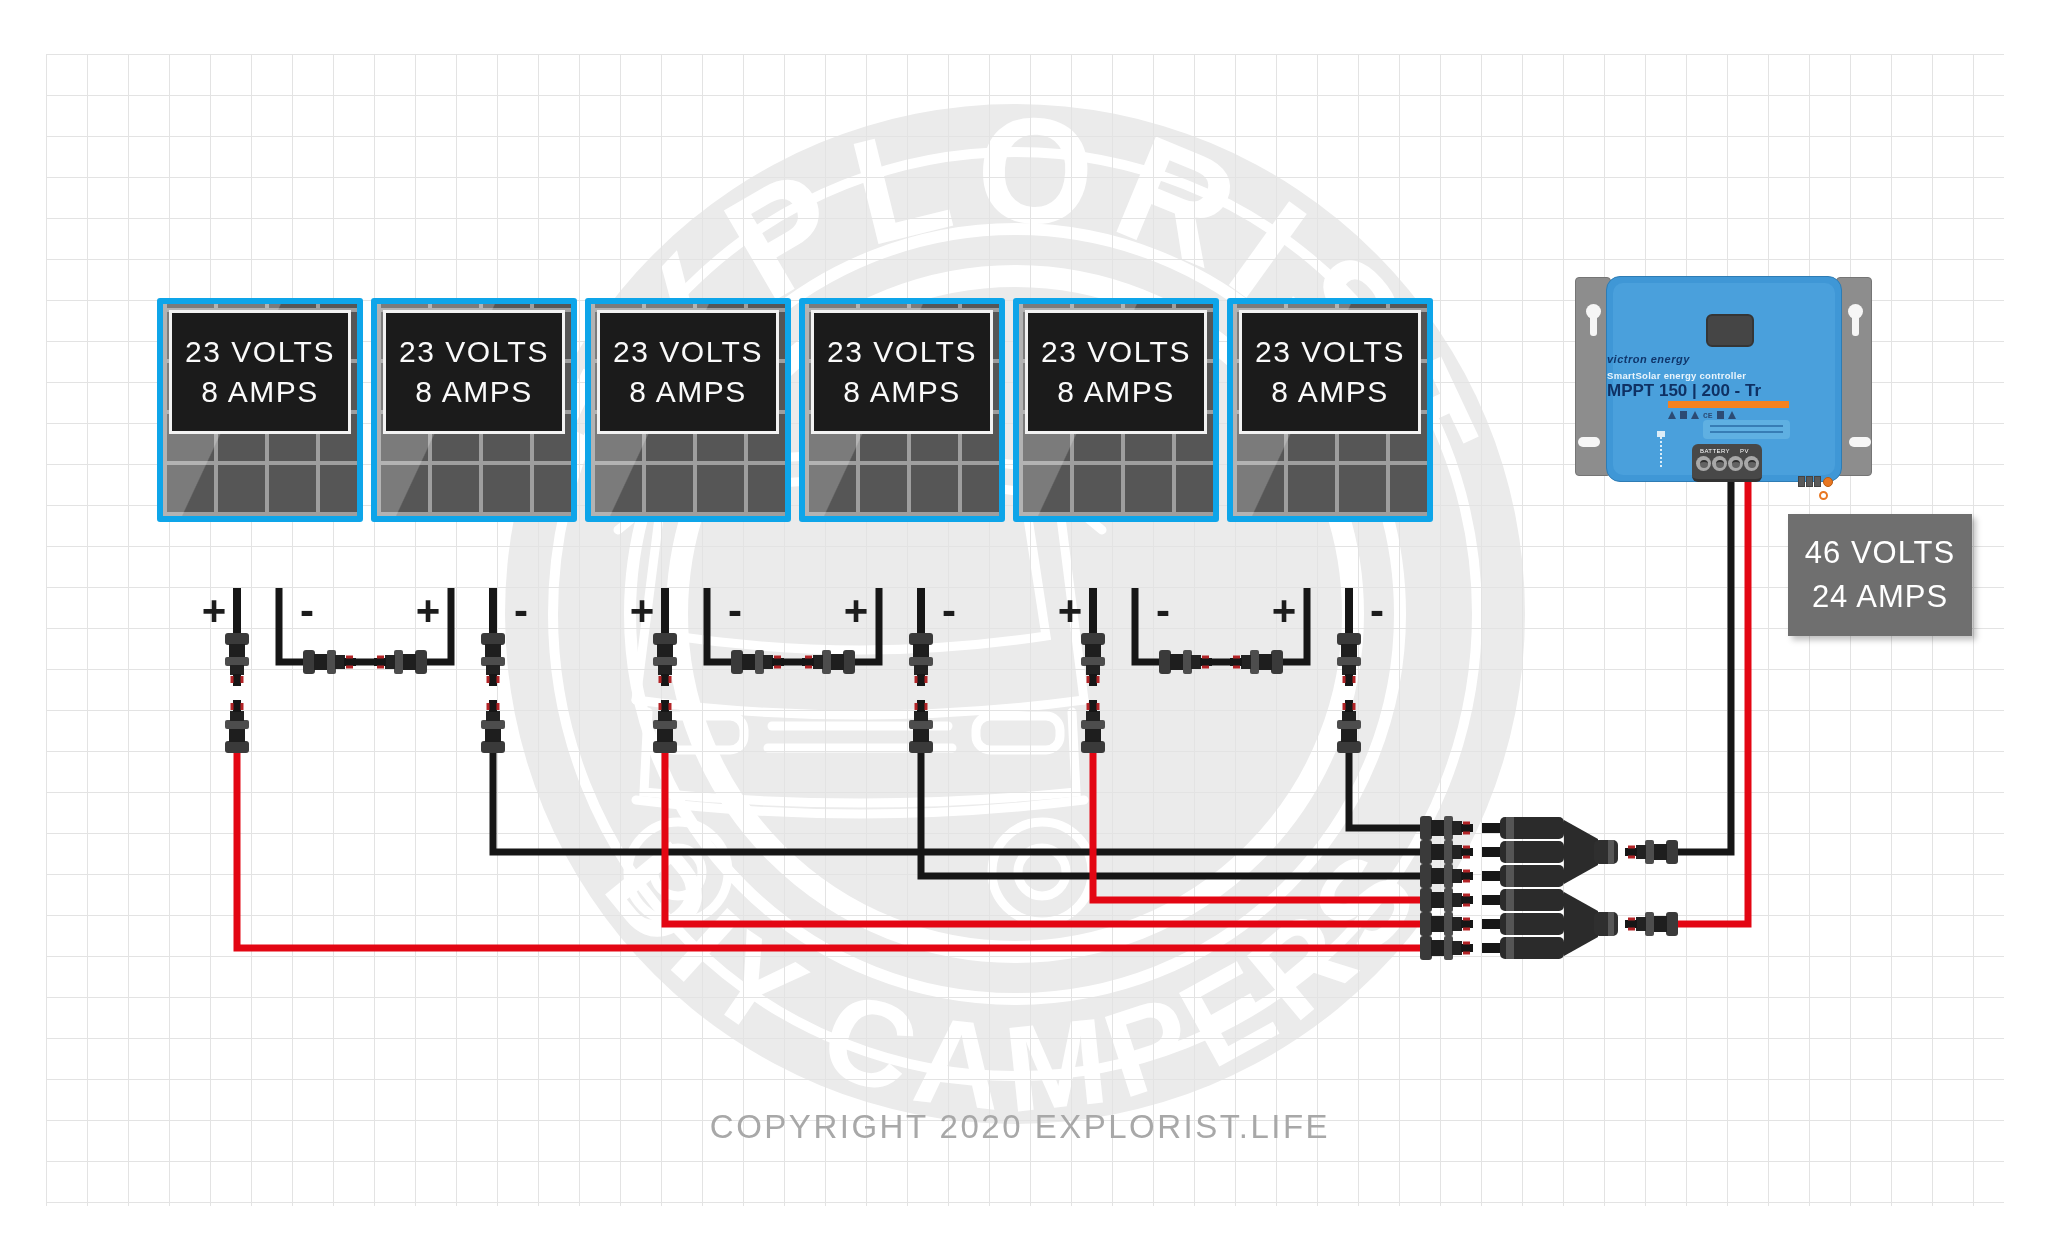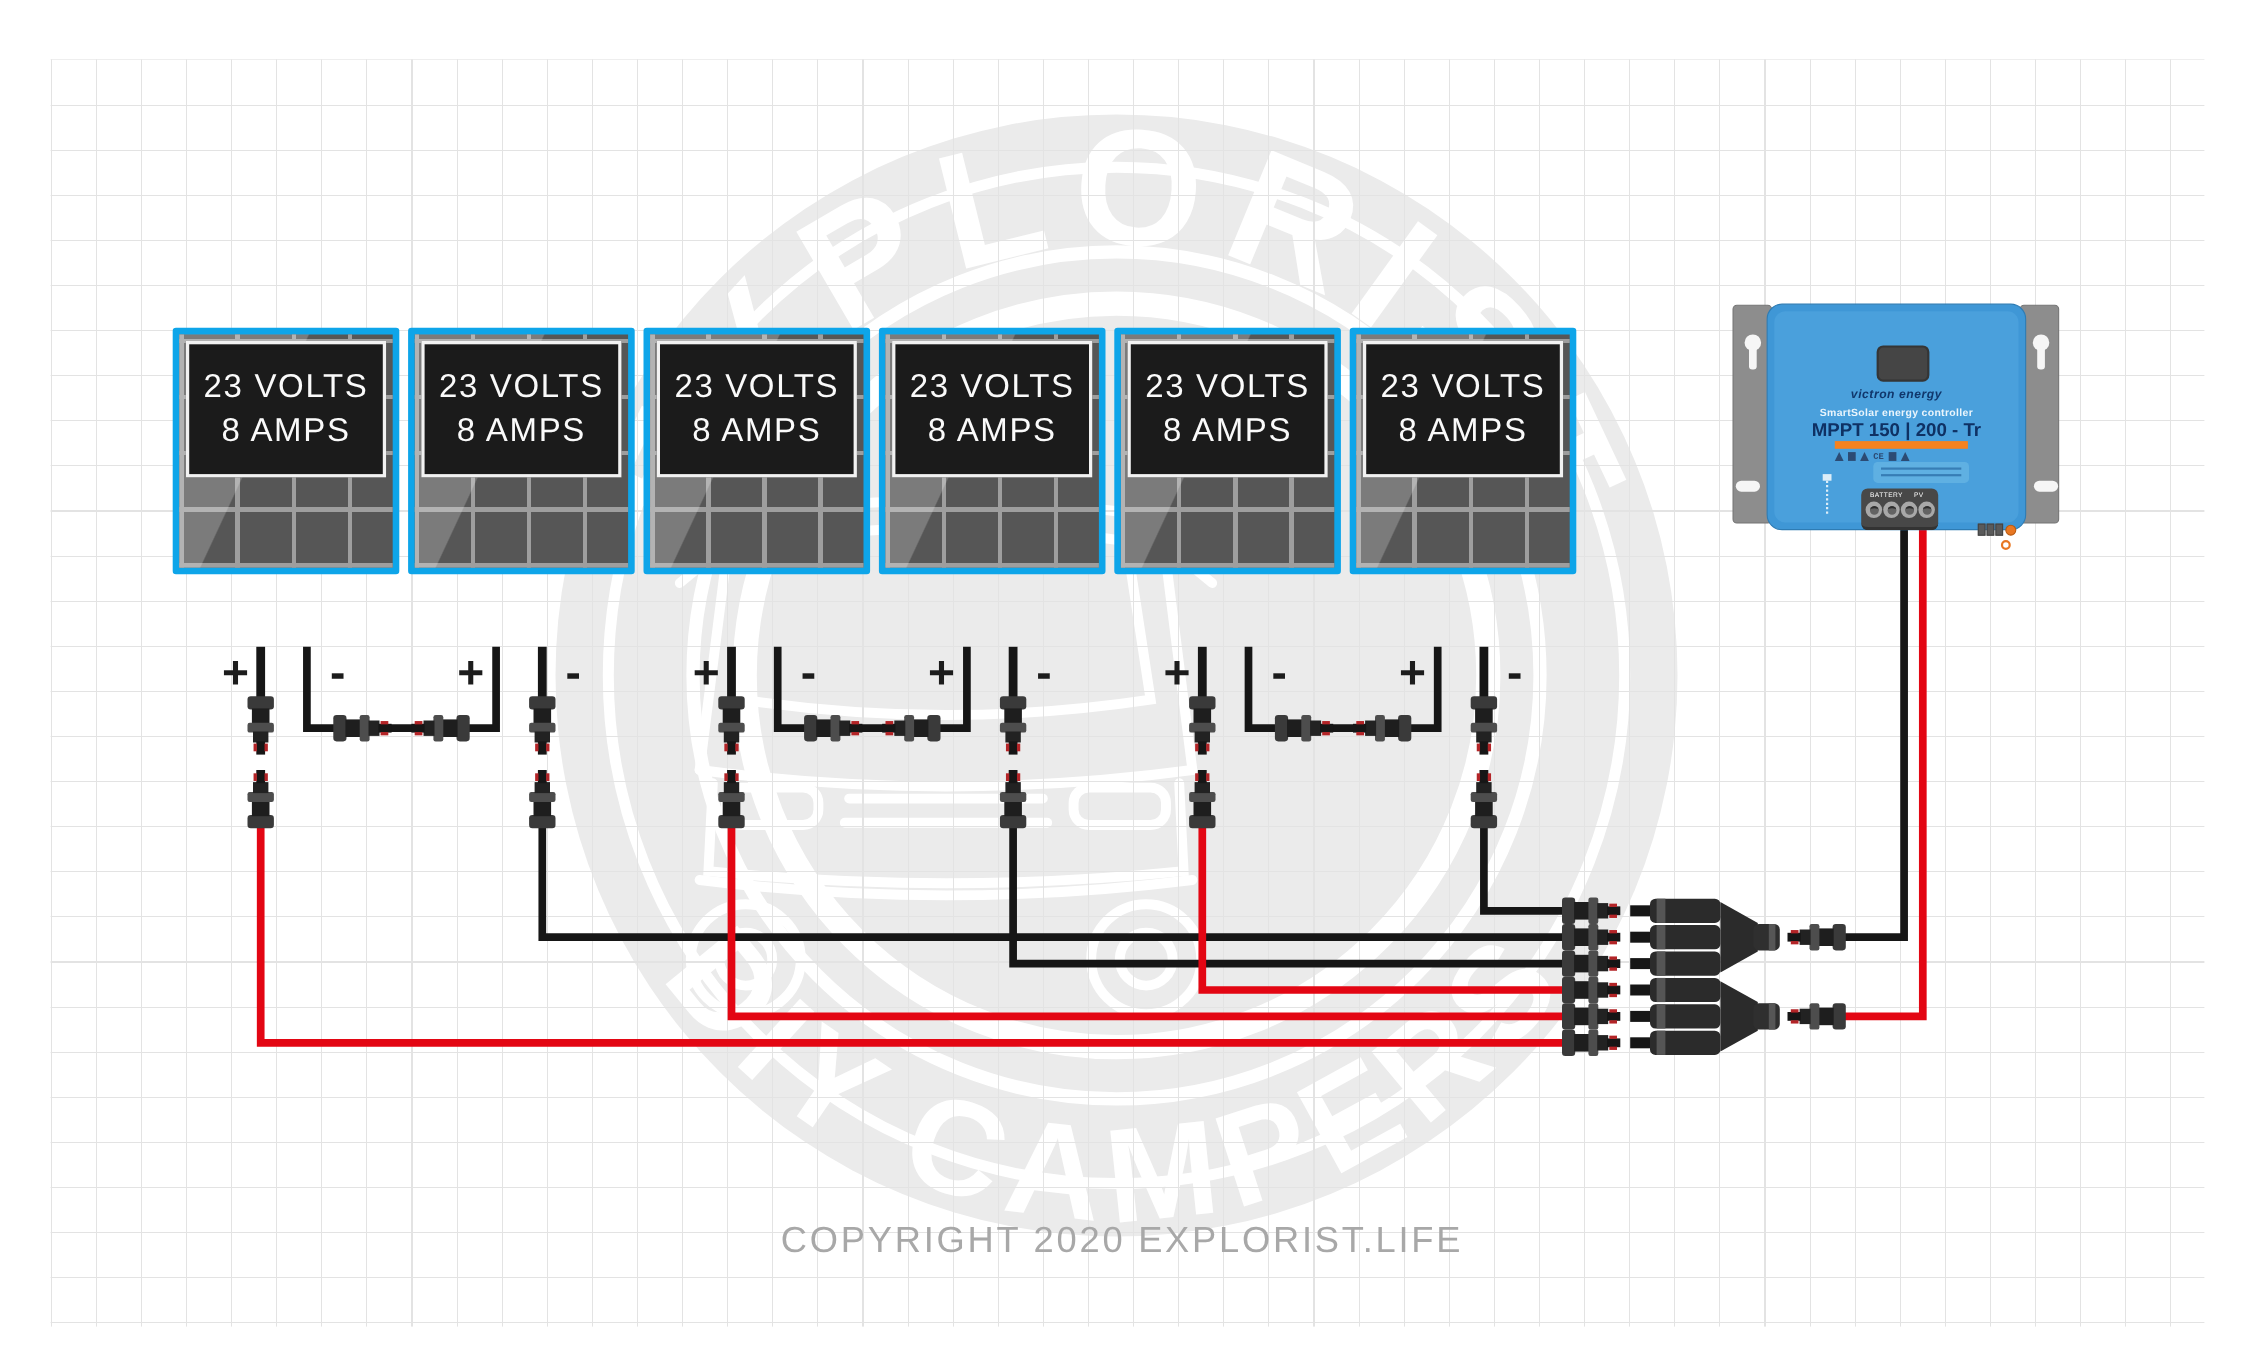--- a/index.html
+++ b/index.html
@@ -33,21 +33,21 @@
   .bracket{position:absolute;top:5px;height:199px;width:36px;background:#8d8d8d;
            border:1px solid #757575;border-radius:4px;box-sizing:border-box;}
   .keyhole-c{position:absolute;width:15px;height:15px;border-radius:50%;background:#f6f6f6;}
   .keyhole-s{position:absolute;width:7px;height:22px;background:#f6f6f6;border-radius:3px;}
   .keyhole-h{position:absolute;width:22px;height:10px;background:#f6f6f6;border-radius:5px;}
   #ctrl-body{position:absolute;left:31px;top:4px;width:234px;height:204px;background:#3f97d6;
              border:1px solid #2e7cb4;border-radius:14px;}
   #ctrl-face{position:absolute;left:6px;top:6px;right:6px;bottom:6px;background:#4aa0dc;border-radius:10px;}
   #ctrl-display{position:absolute;left:99px;top:37px;width:44px;height:29px;background:#454545;
                 border:2px solid #353535;border-radius:6px;}
-  .ctrl-text{position:absolute;left:0;width:100%;text-align:center;color:#10366b;}
+  .ctrl-text{position:absolute;left:0;width:100%;color:#10366b;}
   #ctrl-brand{top:76px;font-size:11px;font-weight:700;font-style:italic;letter-spacing:.5px;}
   #ctrl-product{top:93px;font-size:9.5px;color:#eaf5fc;font-weight:600;letter-spacing:.3px;}
   #ctrl-model{top:104px;font-size:17px;font-weight:700;color:#0f3164;}
   #ctrl-orange{position:absolute;left:61px;top:124px;width:121px;height:7px;background:#f5821f;}
   #ctrl-certs{position:absolute;left:61px;top:133px;height:10px;display:flex;gap:4px;align-items:center;font-family:Liberation Mono, monospace;}
   .cert-tri{width:0;height:0;border-left:4px solid transparent;border-right:4px solid transparent;
             border-bottom:8px solid #2c4b74;}
   .cert-sq{width:7px;height:8px;background:#2c4b74;}
   #cert-ce{font-size:8px;font-weight:700;color:#2c4b74;}
   #ctrl-spec{position:absolute;left:96px;top:143px;width:87px;height:19px;background:#5fb0e2;
@@ -317,15 +317,19 @@
       <div id="ctrl-acc" style="left:191px;top:199px">
         <div class="acc-sq"></div>
           <div class="acc-sq"></div>
           <div class="acc-sq"></div>
         <div class="acc-screw"></div>
       </div>
       <div id="acc-dot" style="left:212px;top:214px"></div>
     </div>
   </div>
 
+  <div id="outbox">
+    <span>46 VOLTS</span>
+    <span>24 AMPS</span>
+  </div>
 
   <div id="copyright">COPYRIGHT 2020 EXPLORIST.LIFE</div>
 </div>
 
 </body></html>

